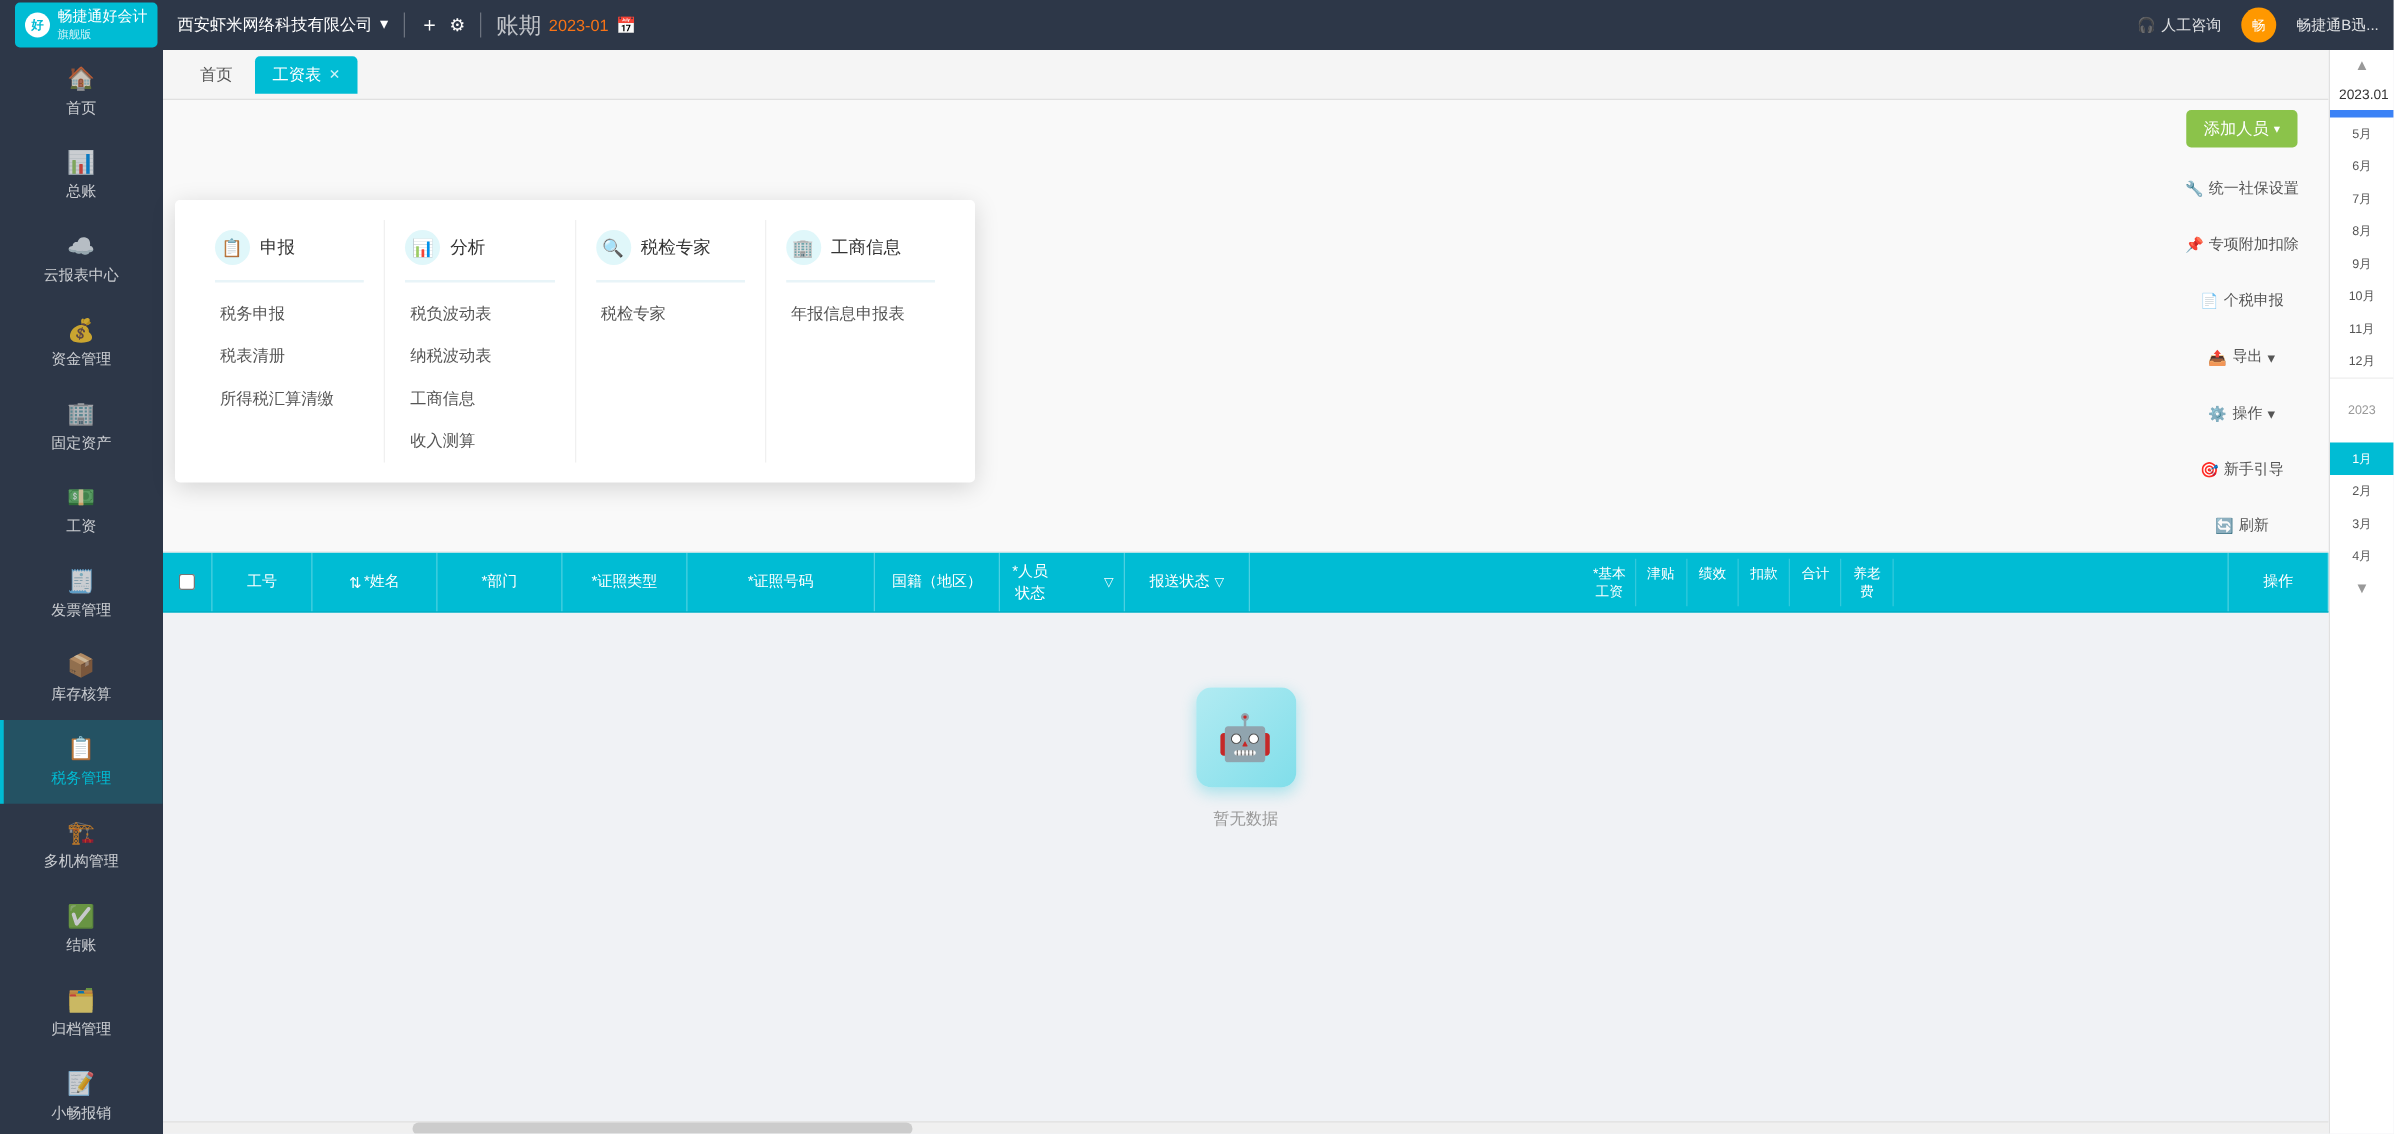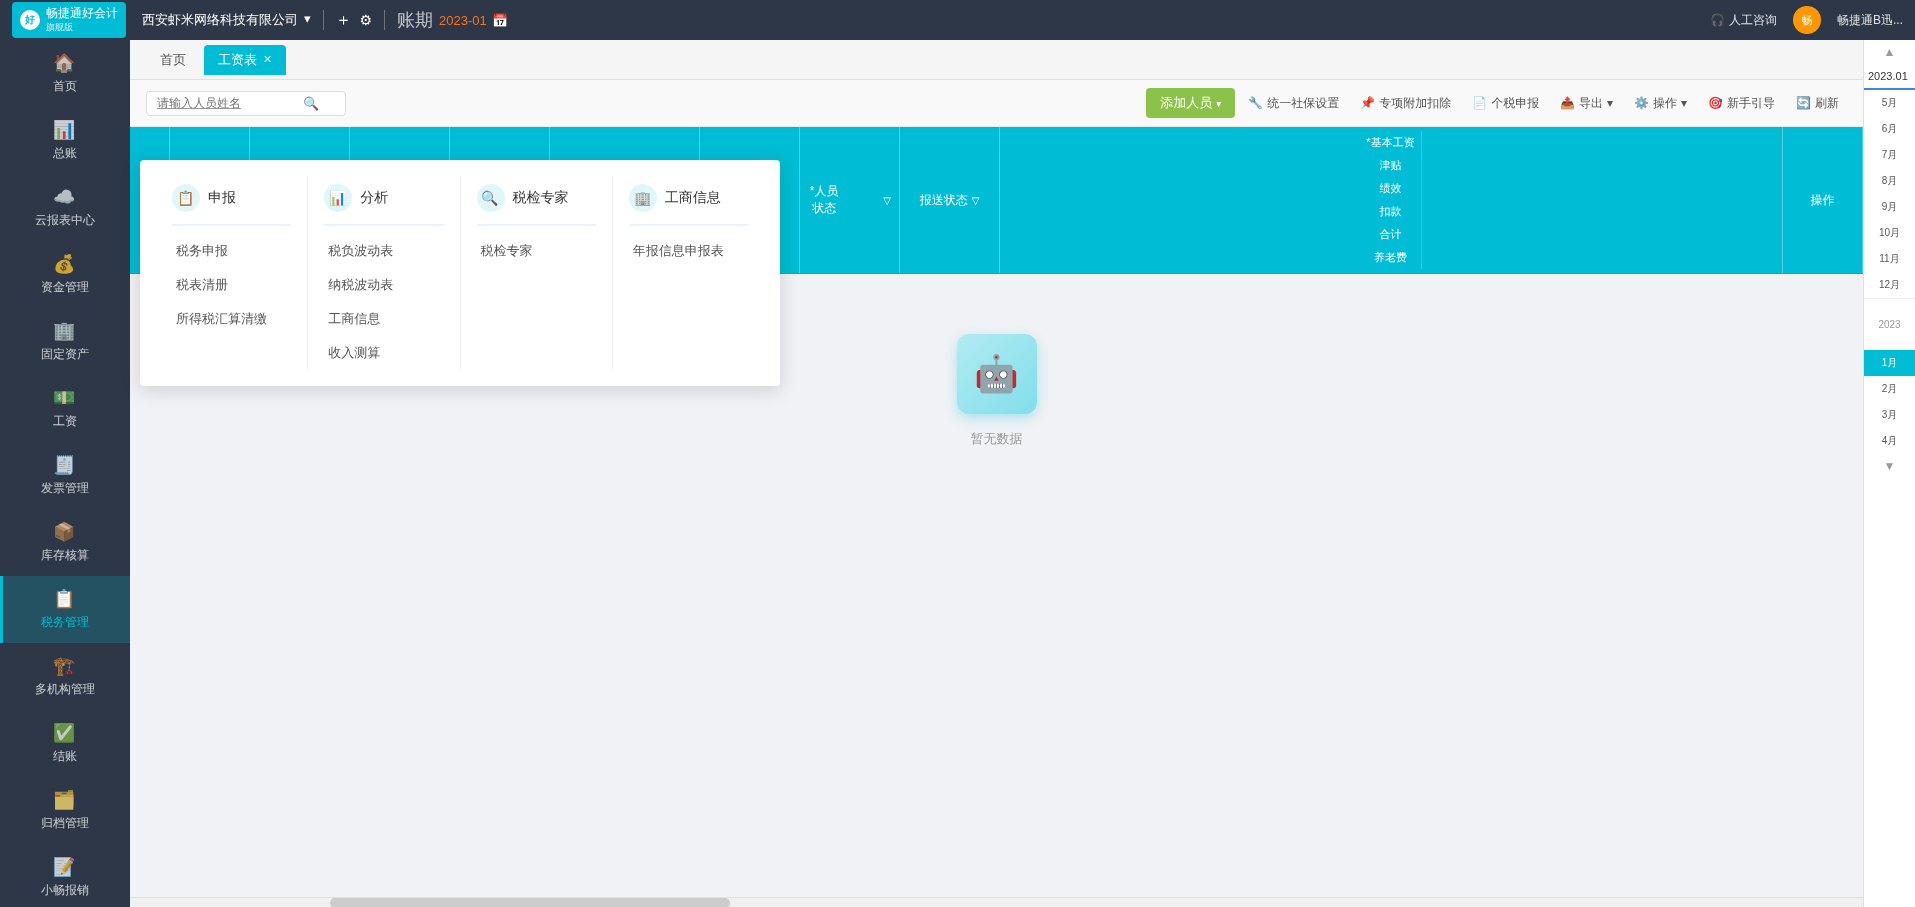--- a/index.html
+++ b/index.html
@@ -116,21 +116,21 @@
       padding: 4px 10px;
       background: white;
       gap: 6px;
       width: 200px;
     }
     .search-input input {
       border: none; outline: none;
       font-size: 12px; color: #999;
       width: 140px; background: transparent; text-decoration: underline;
     }
-    .toolbar-right { margin-left: auto; display: flex; align-items: center; gap: 5px; }
+    .toolbar-right { margin-left: auto; display: flex; align-items: center; gap: 20px; flex-direction: column; }
     .btn-add {
       background: #8bc34a; color: white;
       border: none; border-radius: 4px;
       padding: 6px 14px; font-size: 13px;
       cursor: pointer; display: flex; align-items: center; gap: 4px;
     }
     .btn-add .arrow { font-size: 10px; }
     .toolbar-action {
       display: flex; align-items: center; gap: 4px;
       font-size: 12px; color: #555;
@@ -158,21 +158,21 @@
     .th.col-name { width: 100px; flex-shrink: 0; }
     .th.col-dept { width: 100px; flex-shrink: 0; }
     .th.col-idtype { width: 100px; flex-shrink: 0; }
     .th.col-idno { width: 150px; flex-shrink: 0; }
     .th.col-region { width: 100px; flex-shrink: 0; }
     .th.col-status { width: 100px; flex-shrink: 0; gap: 39px; }
     .th.col-report { width: 100px; flex-shrink: 0; }
     .th.salary-group { flex: 1; display: flex; flex-direction: column; }
     .th.col-ops { width: 80px; flex-shrink: 0; }
     .salary-group-title { padding: 4px 0; border-bottom: 1px solid rgba(255,255,255,0.3); width: 100%; text-align: center; }
-    .salary-sub-headers { display: flex; flex-direction: column; }
+    .salary-sub-headers { display: flex; }
     .salary-sub { flex: 1; padding: 4px 6px; text-align: center; border-right: 1px solid rgba(255,255,255,0.2); font-size: 11px; }
 
     
     .dropdown-overlay {
       position: absolute;
       top: 160px;
       left: 140px;
       width: 640px;
       background: white;
       border-radius: 4px;
@@ -229,22 +229,22 @@
       border-left: 1px solid #e0e0e0;
       display: flex;
       flex-direction: column;
       align-items: center;
       overflow-y: auto;
       flex-shrink: 0;
     }
     .right-sidebar-header {
       font-size: 11px; color: #333;
       padding: 6px 4px;
-      text-align: left;
-      border-bottom: 2px solid #3b82f6;
+      text-align: right;
+      border-bottom: 6px solid #3b82f6;
       width: 100%;
     }
     .cal-month {
       font-size: 10px;
       padding: 6px 2px;
       text-align: center;
       cursor: pointer;
       color: #555;
       width: 100%;
     }

